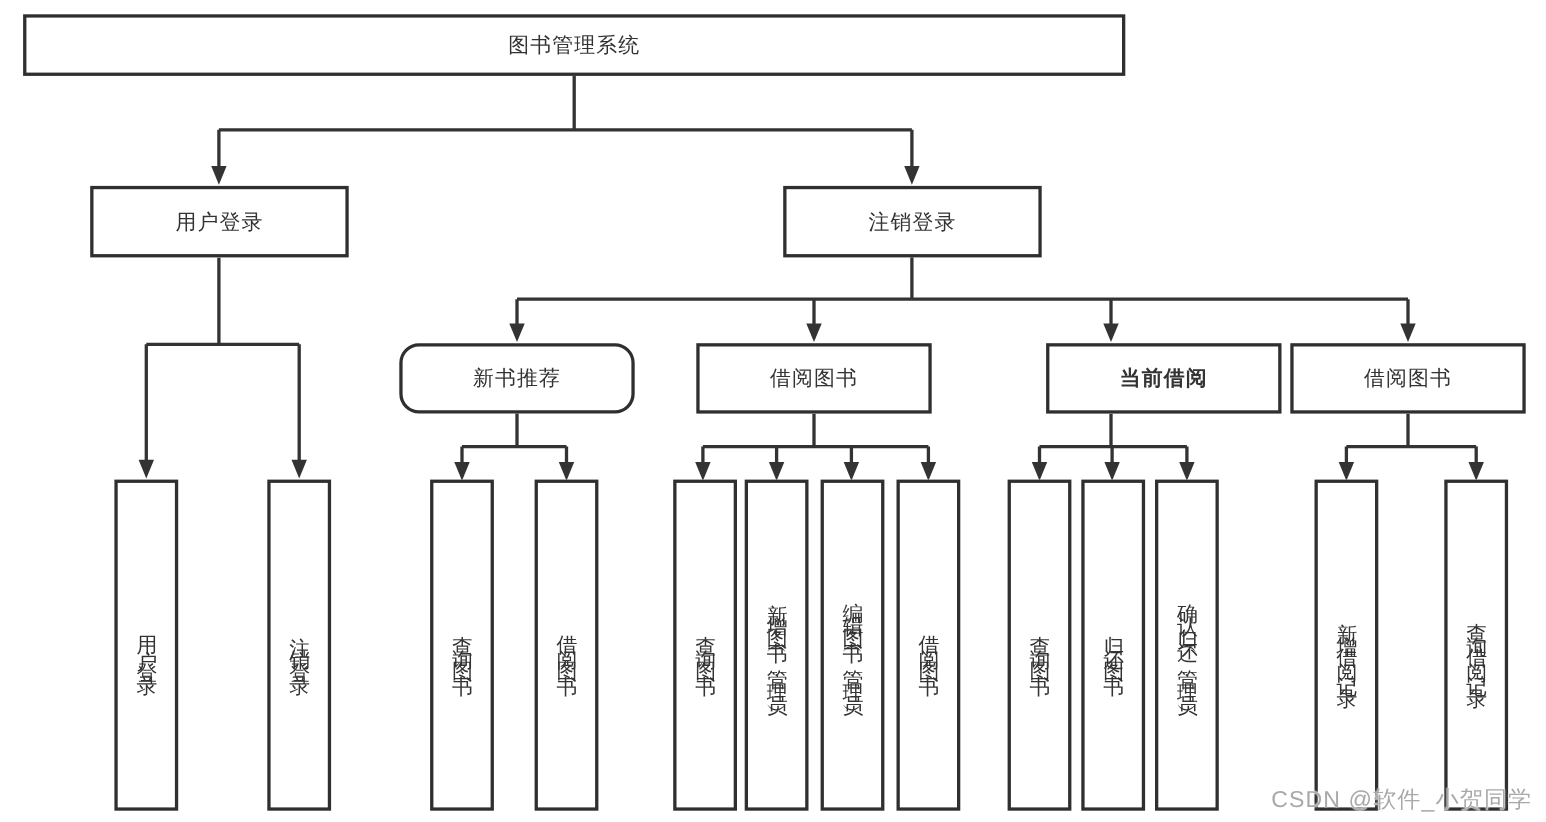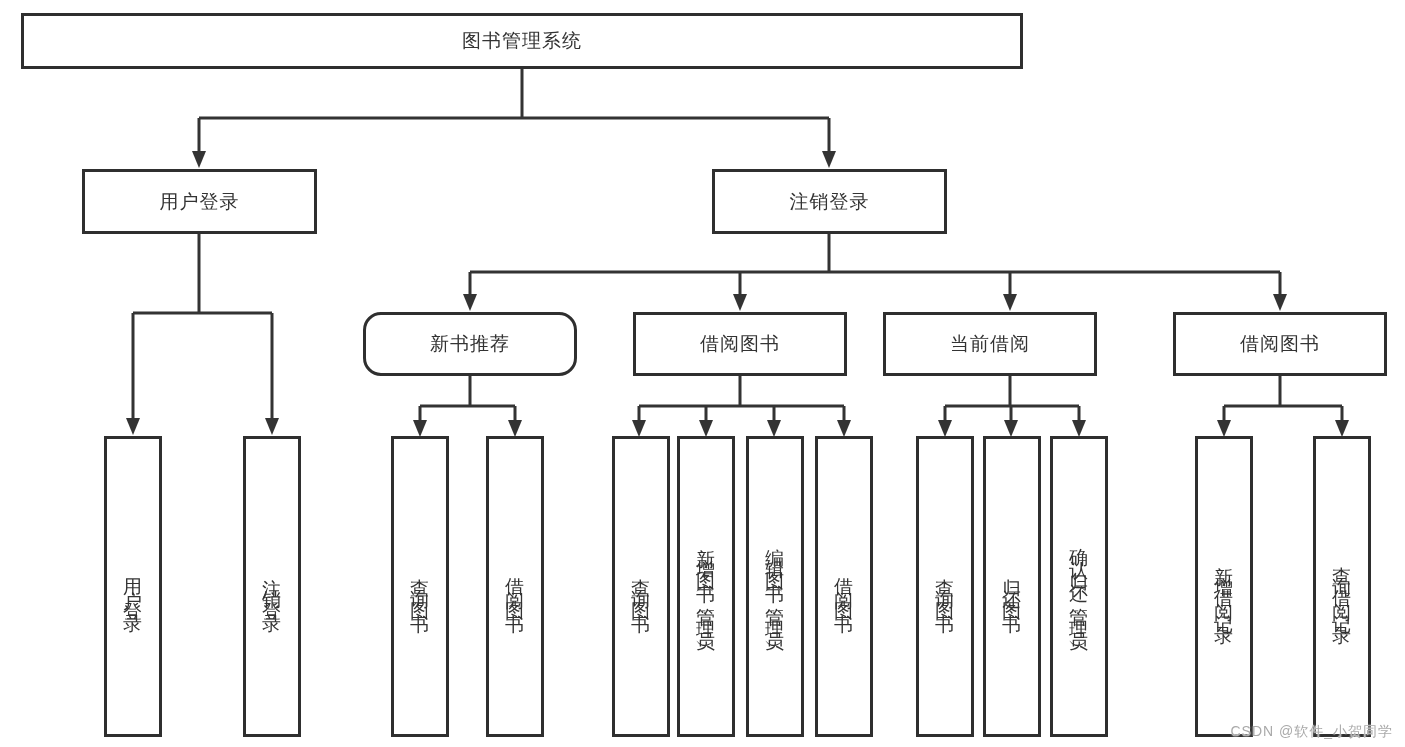--- a/index.html
+++ b/index.html
@@ -31,21 +31,21 @@
   .vbox span {
     writing-mode:vertical-rl;
     text-orientation:mixed;
     letter-spacing:12px;
     line-height:1;
     white-space:nowrap;
   }
   .watermark {
     position:absolute;
     right:12px; bottom:6px;
-    font-size:14px;
+    font-size:21px;
     color:#a9a9a9;
     letter-spacing:1px;
     text-shadow:0 0 2px #ffffff, 0 0 1px #ffffff;
     z-index:3;
   }
 </style>
 </head>
 <body>
 
 <div id="stage">
@@ -93,21 +93,21 @@
   <div class="box lvl2" style="left:712px;">
     <span>注销登录</span>
   </div>
 
   <div class="box lvl3" style="left:363px;border-radius:18px;">
     <span>新书推荐</span>
   </div>
   <div class="box lvl3" style="left:633px;">
     <span>借阅图书</span>
   </div>
-  <div class="box lvl3" style="left:883px;">
+  <div class="box lvl3" style="left:951px;font-weight:bold;">
     <span>当前借阅</span>
   </div>
   <div class="box lvl3" style="left:1173px;">
     <span>借阅图书</span>
   </div>
 
   <div class="box vbox" style="left:104px;">
     <span>用户登录</span>
   </div>
   <div class="box vbox" style="left:243px;">

